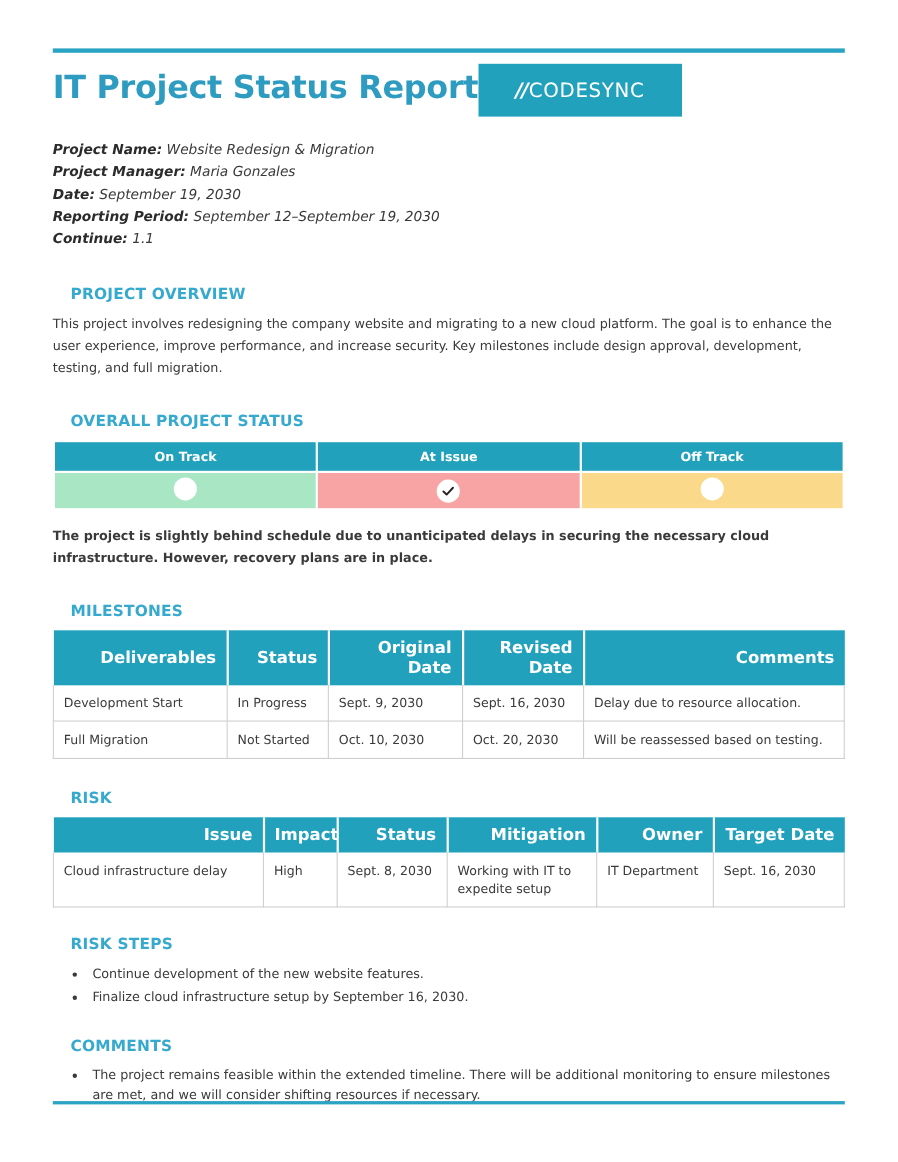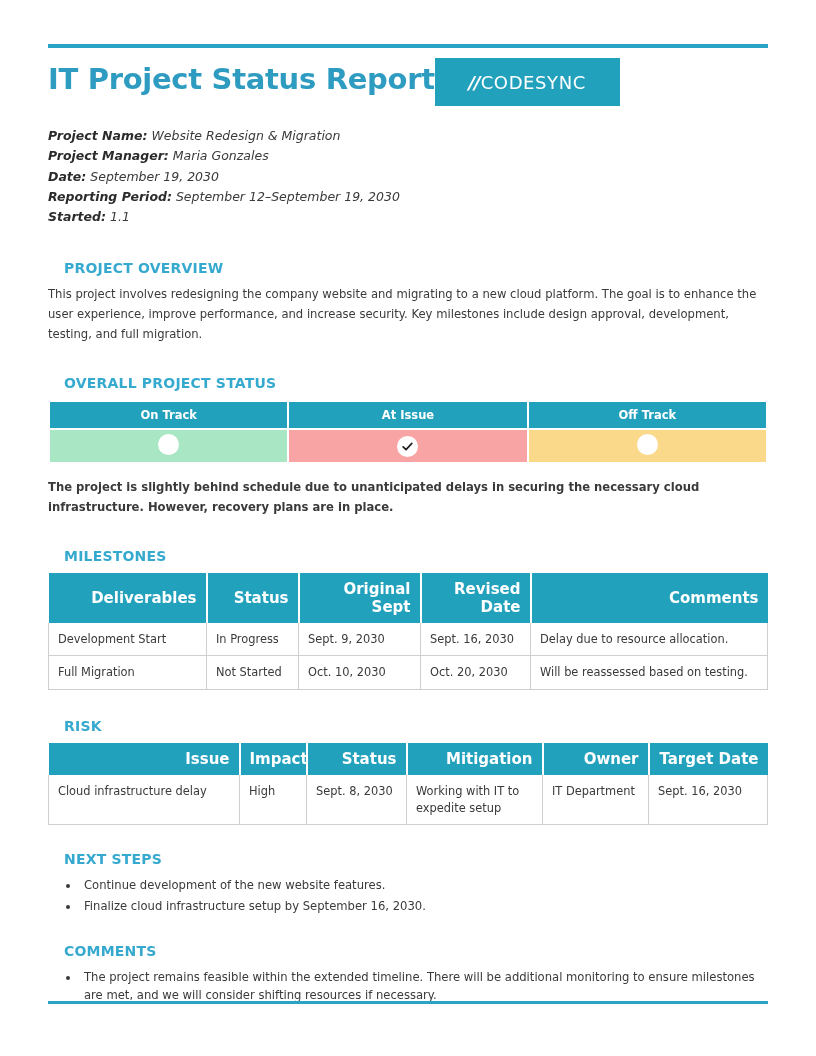--- a/index.html
+++ b/index.html
@@ -206,21 +206,21 @@
     </div>
     <div>
       <span class="label">Date:</span>
       <span>September 19, 2030</span>
     </div>
     <div>
       <span class="label">Reporting Period:</span>
       <span>September 12–September 19, 2030</span>
     </div>
     <div>
-      <span class="label">Started:</span>
+      <span class="label">Continue:</span>
       <span>1.1</span>
     </div>
   </div>
 
   <div class="section" style="margin-top:33px;">
     <h2 class="section-title">PROJECT OVERVIEW</h2>
     <p class="para">This project involves redesigning the company website and migrating to a new cloud platform. The goal is to enhance the user experience, improve performance, and increase security. Key milestones include design approval, development, testing, and full migration.</p>
   </div>
 
   <div class="section" style="margin-top:30px;">
@@ -261,21 +261,21 @@
         <col style="width:158px">
         <col style="width:92px">
         <col style="width:122px">
         <col style="width:110px">
         <col>
       </colgroup>
       <thead>
         <tr>
           <th>Deliverables</th>
           <th>Status</th>
-          <th>Original Sept</th>
+          <th>Original Date</th>
           <th>Revised Date</th>
           <th>Comments</th>
         </tr>
       </thead>
       <tbody>
         <tr>
           <td>Development Start</td>
           <td>In Progress</td>
           <td>Sept. 9, 2030</td>
           <td>Sept. 16, 2030</td>
@@ -320,21 +320,21 @@
           <td>Sept. 8, 2030</td>
           <td>Working with IT to expedite setup</td>
           <td>IT Department</td>
           <td>Sept. 16, 2030</td>
         </tr>
       </tbody>
     </table>
   </div>
 
   <div class="section" style="margin-top:26px;">
-    <h2 class="section-title">NEXT STEPS</h2>
+    <h2 class="section-title">RISK STEPS</h2>
     <ul class="bullets">
       <li>Continue development of the new website features.</li>
       <li>Finalize cloud infrastructure setup by September 16, 2030.</li>
     </ul>
   </div>
 
   <div class="section" style="margin-top:27px;">
     <h2 class="section-title">COMMENTS</h2>
     <ul class="bullets">
       <li>The project remains feasible within the extended timeline. There will be additional monitoring to ensure milestones are met, and we will consider shifting resources if necessary.</li>

